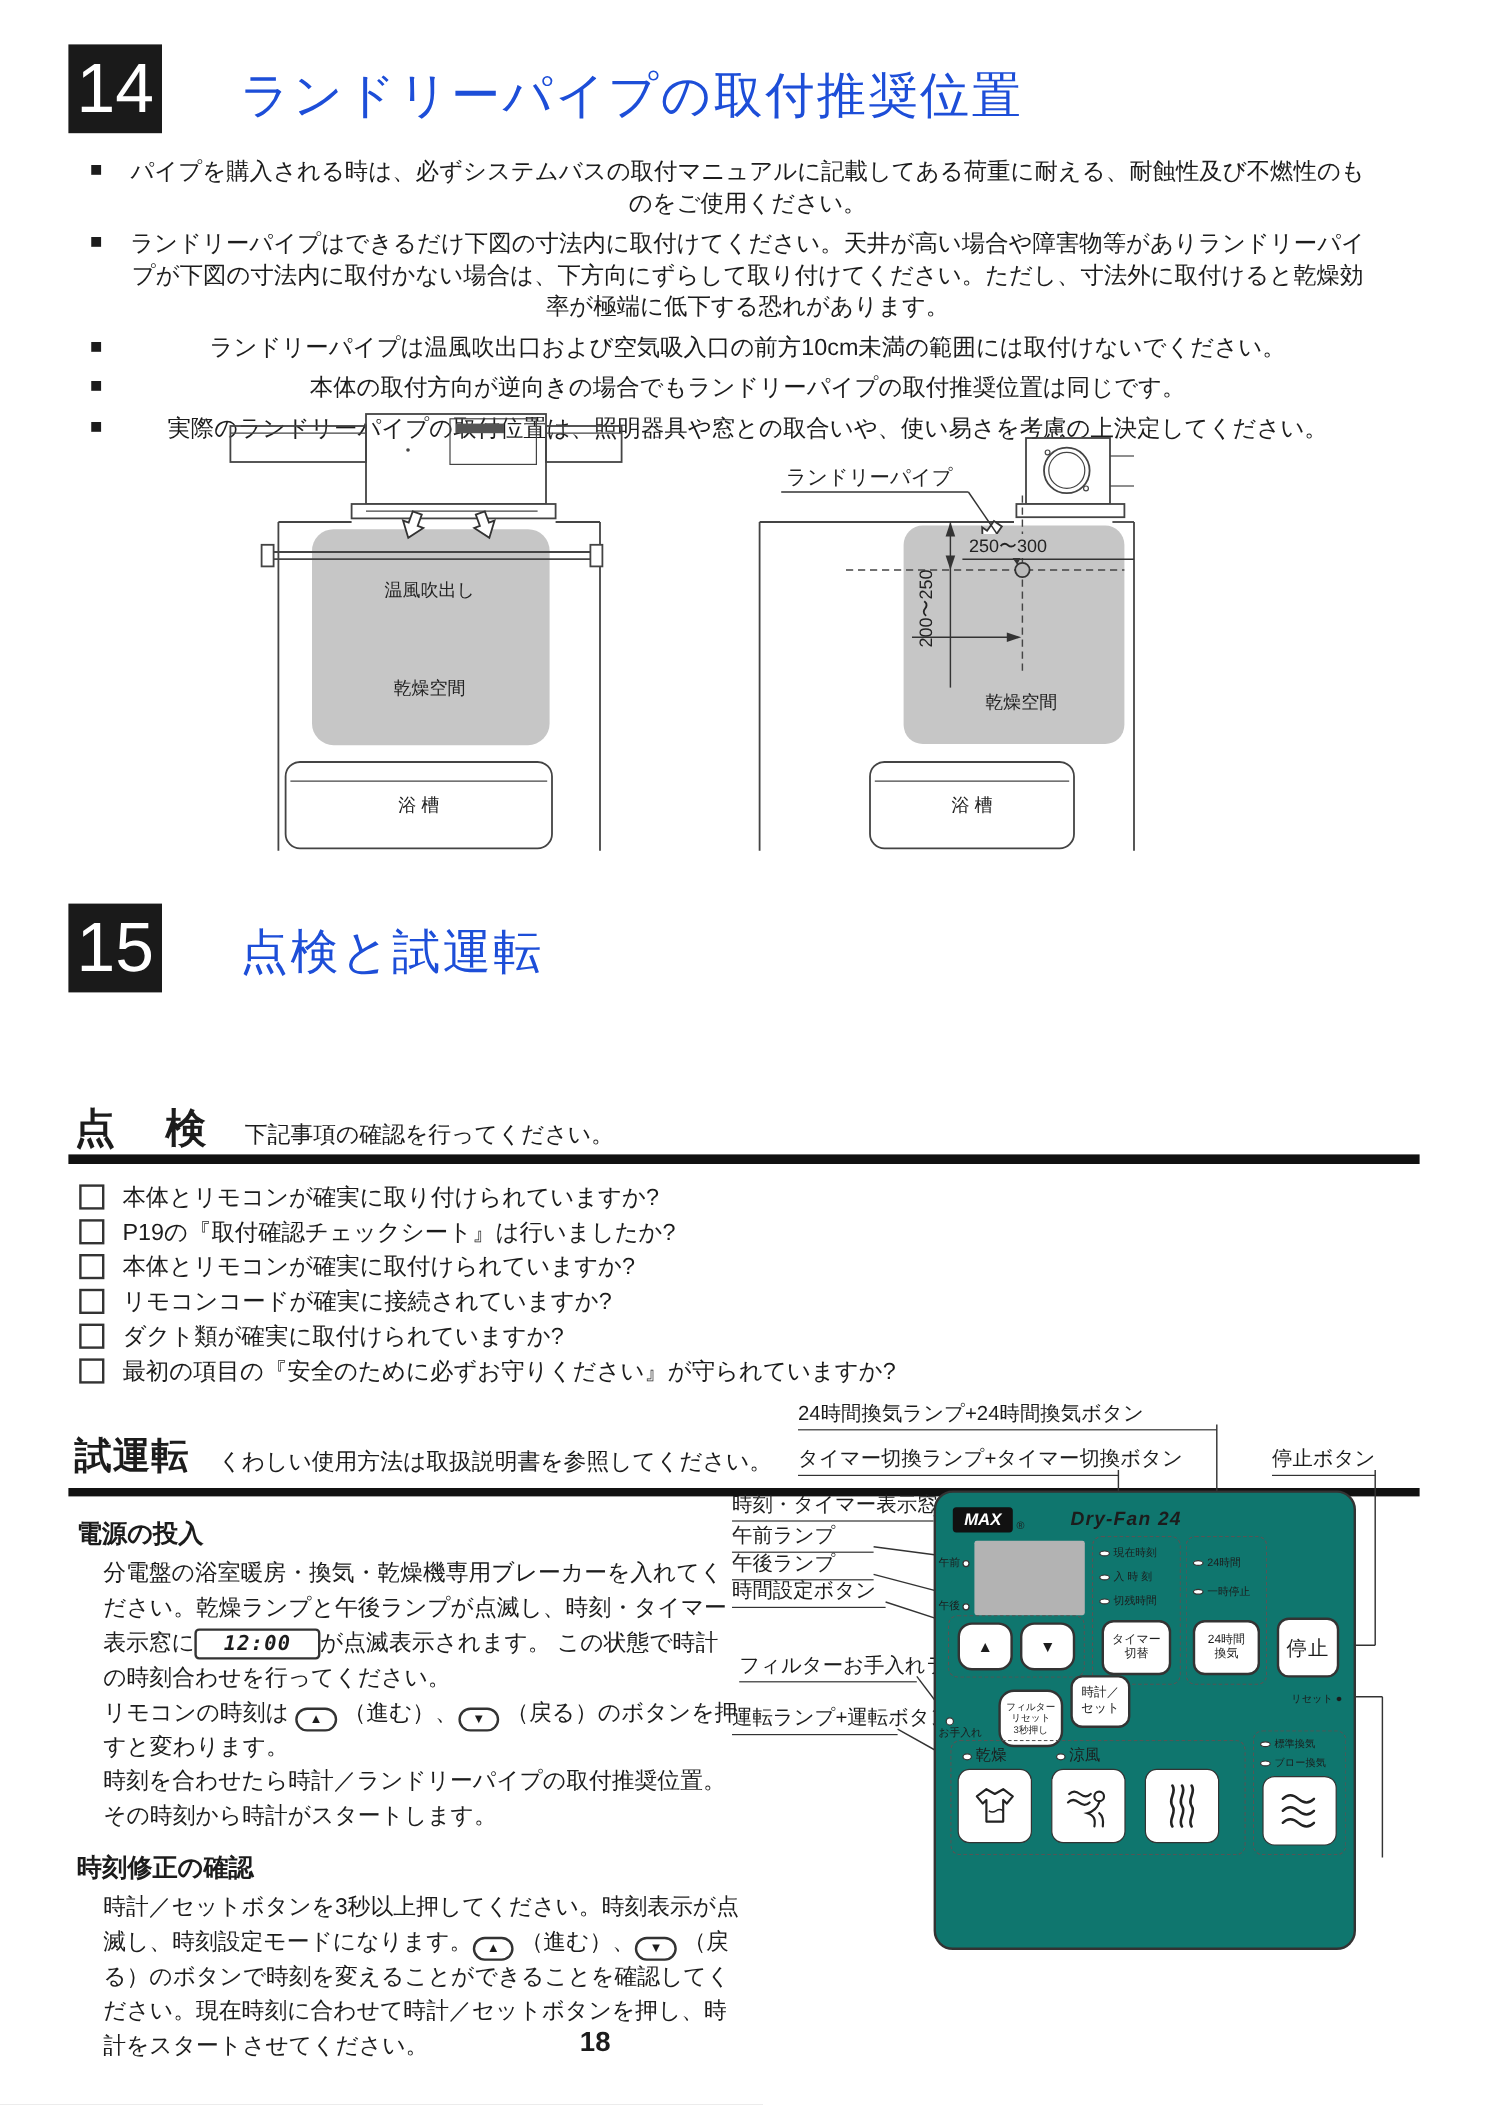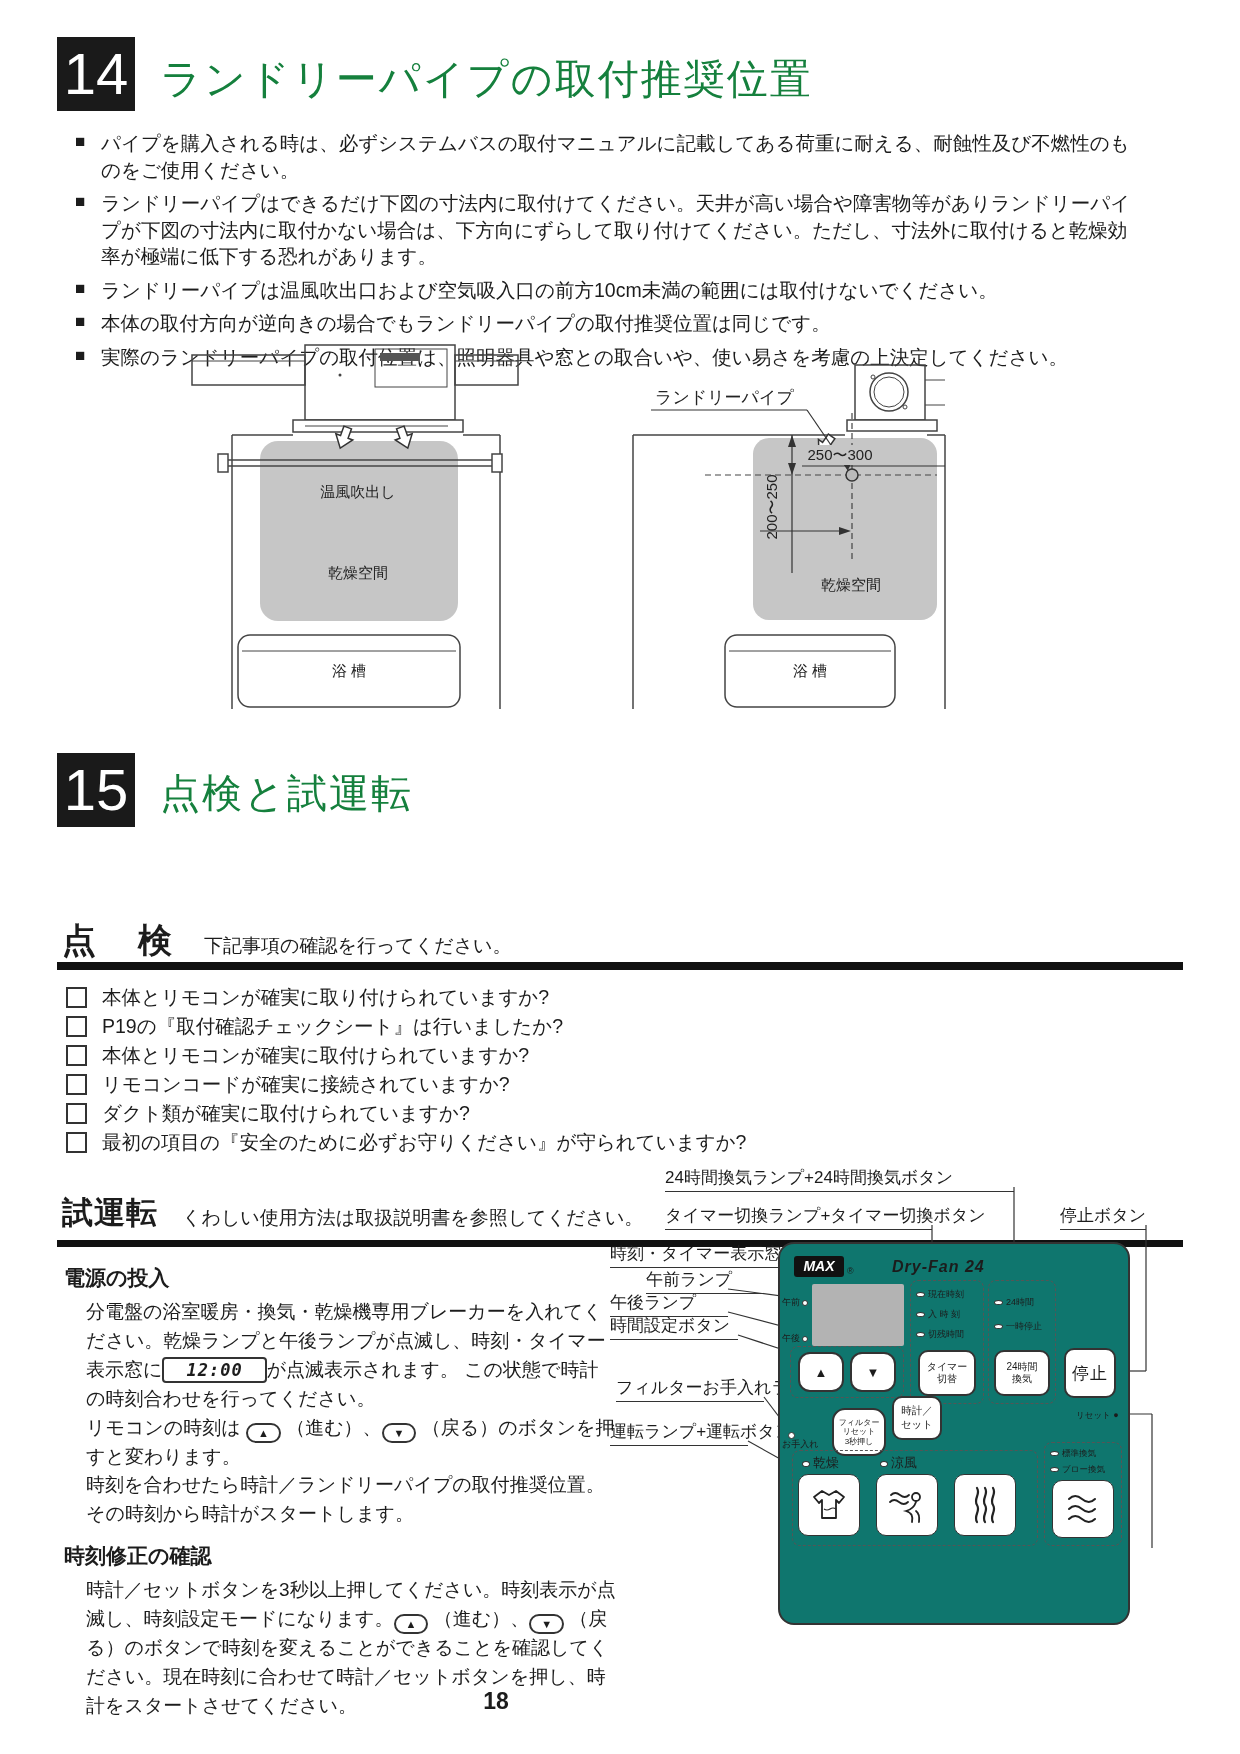--- a/index.html
+++ b/index.html
@@ -2,25 +2,25 @@
 <html><head>
 <meta charset="utf-8">
 <style>
   * { margin:0; padding:0; box-sizing:border-box; }
   body { background:#888; font-family:"Liberation Sans","DejaVu Sans",sans-serif; color:#1c1c1c; }
   #page { position:relative; width:1240px; height:1754px; background:#ffffff; margin:0 auto; overflow:hidden; }
 
   
   .sec-badge { position:absolute; width:78px; height:74px; background:#1a1a1a; color:#fff;
                font-size:58px; text-align:center; line-height:74px; font-weight:500; }
-  .sec-title { position:absolute; font-size:41px; font-weight:500; letter-spacing:2px; color:#15803d; }
+  .sec-title { position:absolute; font-size:41px; font-weight:500; letter-spacing:2px; color:#1d4ed8;margin-left:40px; }
 
   
   .bullets { position:absolute; left:75px; top:130px; width:1070px; list-style:none; }
-  .bullets li { position:relative; padding-left:26px; font-size:19.5px; line-height:1.36; margin-bottom:7px; }
+  .bullets li { position:relative; padding-left:26px; font-size:19.5px; line-height:1.36; margin-bottom:7px;text-align:center; }
   .bullets li::before { content:"■"; position:absolute; left:0; top:0; font-size:17px; }
 
   
   svg text { font-family:"Liberation Sans","DejaVu Sans",sans-serif; fill:#222; }
   .diag { position:absolute; }
 
   
   .rule { position:absolute; background:#111; }
   .insp-head { position:absolute; display:flex; align-items:flex-end; }
   .insp-big { font-size:34px; font-weight:bold; letter-spacing:4px; }
@@ -256,21 +256,21 @@
         <line x1="140" y1="281" x2="183" y2="305"></line>
         <line x1="502" y1="254" x2="544" y2="254"></line>
         <line x1="544" y1="254" x2="544" y2="388"></line>
       </g>
     </svg>
 
     <div class="callout" style="left:57px; top:6px; width:349px;">24時間換気ランプ+24時間換気ボタン</div>
     <div class="callout" style="left:57px; top:44px; width:267px;">タイマー切換ランプ+タイマー切換ボタン</div>
     <div class="callout" style="left:452px; top:44px; width:86px;">停止ボタン</div>
     <div class="callout" style="left:2px; top:82px; width:168px;">時刻・タイマー表示窓</div>
-    <div class="callout" style="left:2px; top:108px; width:118px;margin-left:36px;">午前ランプ</div>
+    <div class="callout" style="left:2px; top:108px; width:118px;">午前ランプ</div>
     <div class="callout" style="left:2px; top:131px; width:118px;">午後ランプ</div>
     <div class="callout" style="left:2px; top:154px; width:128px;">時間設定ボタン</div>
     <div class="callout" style="left:8px; top:216px; width:148px;">フィルターお手入れランプ</div>
     <div class="callout" style="left:2px; top:260px; width:138px;">運転ランプ+運転ボタン</div>
     <div class="callout noline" style="left:400px; top:388px;">リセットボタン</div>
 
     <div class="panel">
       <div class="abs brandbox">MAX</div>
       <div class="abs regmark">®</div>
       <div class="abs model">Dry-Fan 24</div>

